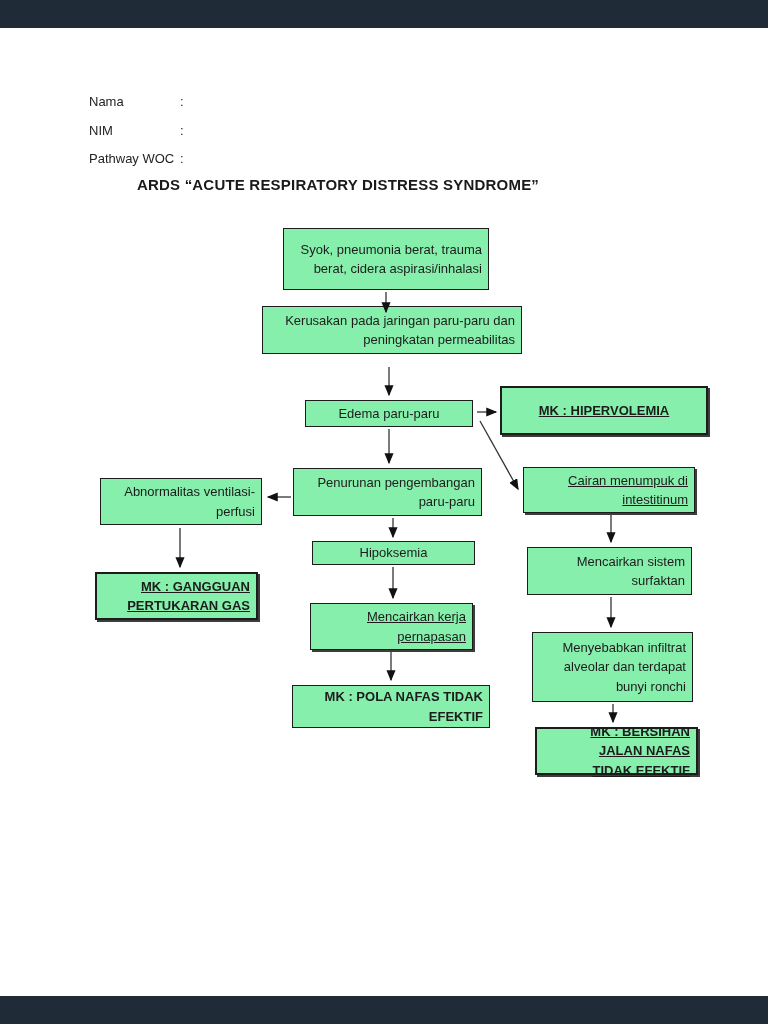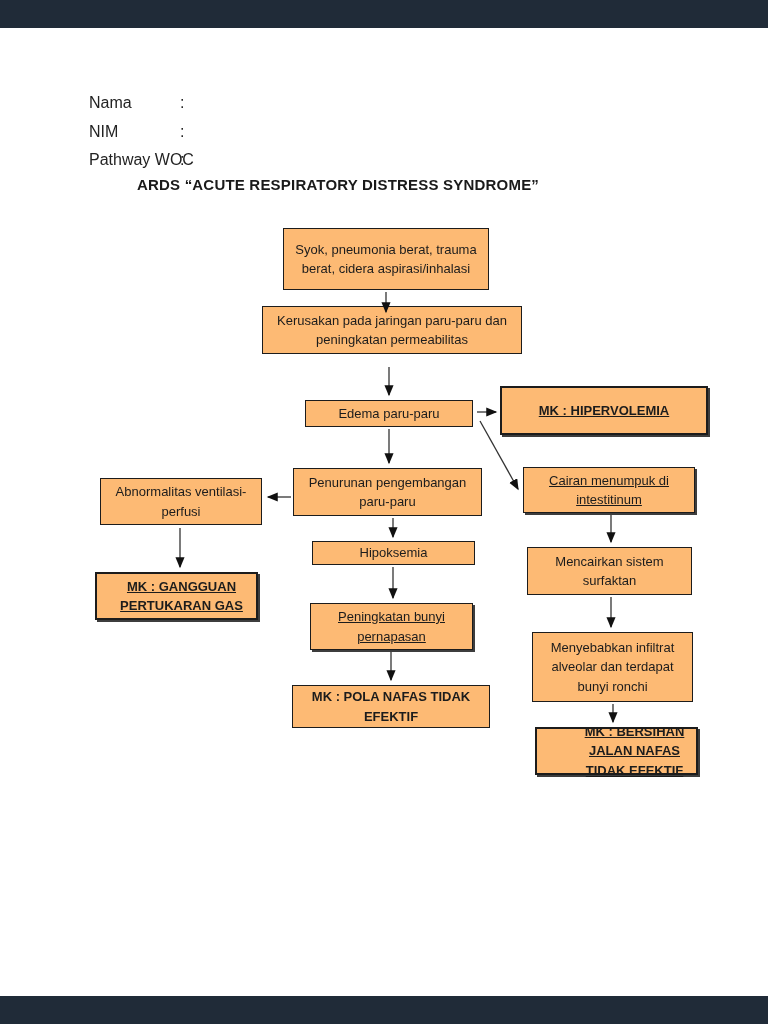--- a/index.html
+++ b/index.html
@@ -23,21 +23,21 @@
     width: 768px;
     height: 28px;
     background: #202b38;
   }
   .viewer-bar.top { top: 0; }
   .viewer-bar.bottom { bottom: 0; }
 
   .header-row {
     position: absolute;
     left: 89px;
-    font-size: 16px;
+    font-size: 13px;
     color: #232323;
     white-space: nowrap;
   }
   .header-row .lbl {
     display: inline-block;
     width: 91px;
   }
   .doc-title {
     position: absolute;
     top: 176px;
@@ -47,25 +47,25 @@
     font-size: 15px;
     font-weight: bold;
     color: #1a1a1a;
     letter-spacing: 0.2px;
   }
 
   .node {
     position: absolute;
     box-sizing: border-box;
     border: 1.2px solid #1c1c1c;
-    background: #fdba74;
+    background: #86efac;
     display: flex;
     align-items: center;
     justify-content: center;
-    text-align: center;
+    text-align: right;
     font-size: 13px;
     line-height: 1.5;
     color: #1c1c1c;
     padding: 2px 6px;
   }
   .node.mk {
     border-width: 2.2px;
     font-weight: bold;
   }
   .node.shadowed {
@@ -111,21 +111,21 @@
   <div class="node" style="left:293px; top:468px; width:189px; height:48px;">Penurunan pengembangan paru-paru</div>
 
   <div class="node" style="left:100px; top:478px; width:162px; height:47px;">Abnormalitas ventilasi-perfusi</div>
 
   <div class="node shadowed" style="left:523px; top:467px; width:172px; height:46px; border-width:1.6px;">Cairan menumpuk di intestitinum</div>
 
   <div class="node" style="left:312px; top:541px; width:163px; height:24px;">Hipoksemia</div>
 
   <div class="node mk shadowed" style="left:95px; top:572px; width:163px; height:48px;padding-left:16px;">MK : GANGGUAN PERTUKARAN GAS</div>
 
-  <div class="node shadowed" style="left:310px; top:603px; width:163px; height:47px; border-width:1.6px;">Peningkatan bunyi pernapasan</div>
+  <div class="node shadowed" style="left:310px; top:603px; width:163px; height:47px; border-width:1.6px;">Mencairkan kerja pernapasan</div>
 
   <div class="node mk" style="left:292px; top:685px; width:198px; height:43px; border-width:1.8px;">MK : POLA NAFAS TIDAK EFEKTIF</div>
 
   <div class="node" style="left:527px; top:547px; width:165px; height:48px;">Mencairkan sistem surfaktan</div>
 
   <div class="node" style="left:532px; top:632px; width:161px; height:70px;">Menyebabkan infiltrat alveolar dan terdapat bunyi ronchi</div>
 
   <div class="node mk shadowed" style="left:535px; top:727px; width:163px; height:48px;padding-left:42px;">MK : BERSIHAN JALAN NAFAS TIDAK EFEKTIF</div>
 
   <svg class="arrows" width="768" height="1024" viewBox="0 0 768 1024">

